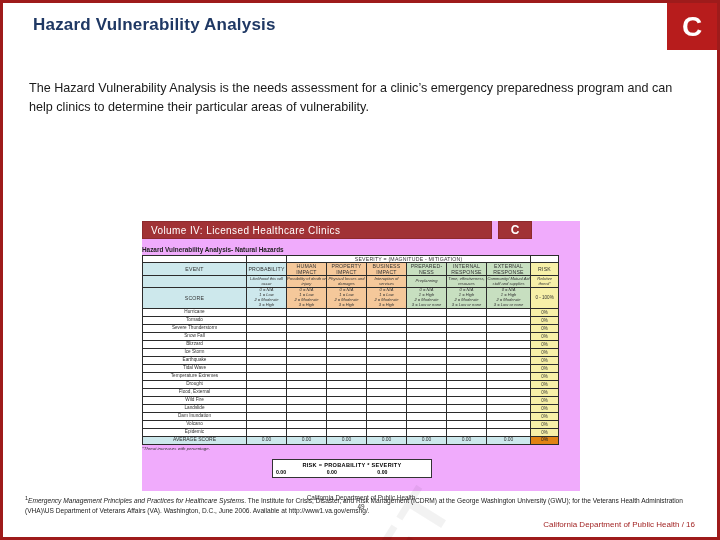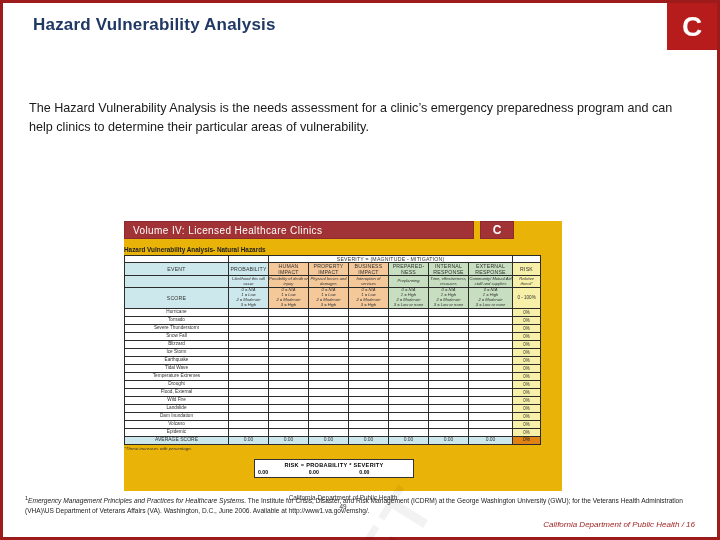--- a/index.html
+++ b/index.html
@@ -35,32 +35,32 @@
     font-size: 28px; font-weight: bold; line-height: 1;
   }
 
   
   .para {
     position: absolute;
     left: 26px; width: 668px;
     font-size: 12.6px; color: #1a1a1a;
     line-height: 1.52;
   }
-  #para1 { top: 76px; margin-top: 20px; }
+  #para1 { top: 76px; }
   #para2 { top: 139px; }
   #link {
     color: #C00000; text-decoration: underline;
   }
 
   
   #embed {
     position: absolute;
-    left: 121px; top: 218px;
+    left: 139px; top: 218px;
     width: 438px; height: 270px;
-    background: #eab308;
+    background: #f0abfc;
   }
   #vol-bar {
     position: relative;
     width: 350px; height: 18px;
     background: #A13235;
     border: 1px solid #8d2a2d;
     display: flex; align-items: center;
   }
   #vol-bar-text {
     color: #fff; font-size: 10px; padding-left: 8px; letter-spacing: .4px;
@@ -145,21 +145,21 @@
 
   
   #footnote {
     position: absolute; left: 22px; top: 492px; width: 676px;
     font-size: 6.6px; color: #222; line-height: 1.45;
     font-style: italic;
   }
   #footnote .roman { font-style: normal; }
   #slide-footer {
     position: absolute; right: 22px; top: 517px;
-    font-size: 8px; font-style: italic; color: #9E1B1B;
+    font-size: 8px; color: #9E1B1B;
   }
 </style>
 </head>
 <body>
 
 <div id="slide">
 
   <div id="title-bar">
     <div id="title-text">Hazard Vulnerability Analysis</div>
     <div id="corner-badge">C</div>

